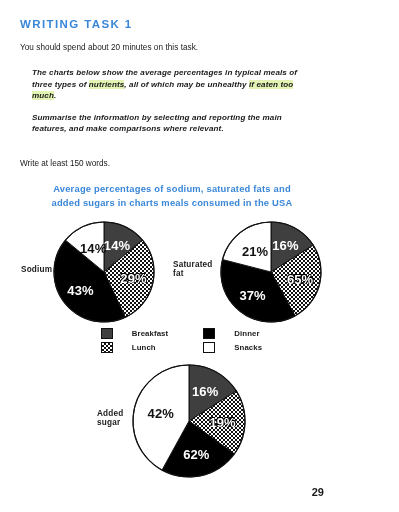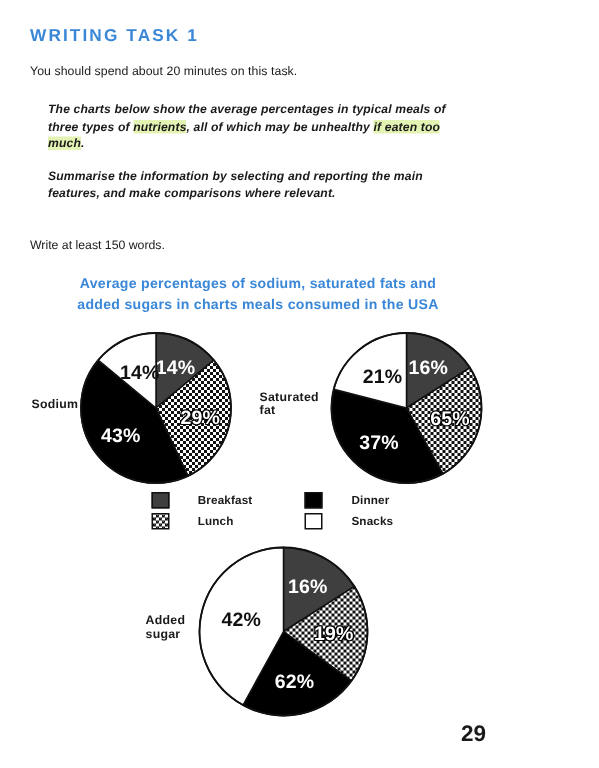--- a/index.html
+++ b/index.html
@@ -143,21 +143,21 @@
     display:flex;
     justify-content:center;
   }
   .pie-bottom .pie-wrap{ width:116px;height:116px; }
   .pie-bottom .pie-wrap svg{ width:116px;height:116px; }
 
   
   .page-number{
     position:absolute;
     right:22px;bottom:14px;
-    font-size:15px;
+    font-size:11px;
     font-weight:bold;
     color:#1a1a1a;
   }
 </style>
 </head>
 <body>
 
 <div class="page">
 
   <h1 class="task-heading">WRITING TASK 1</h1>

